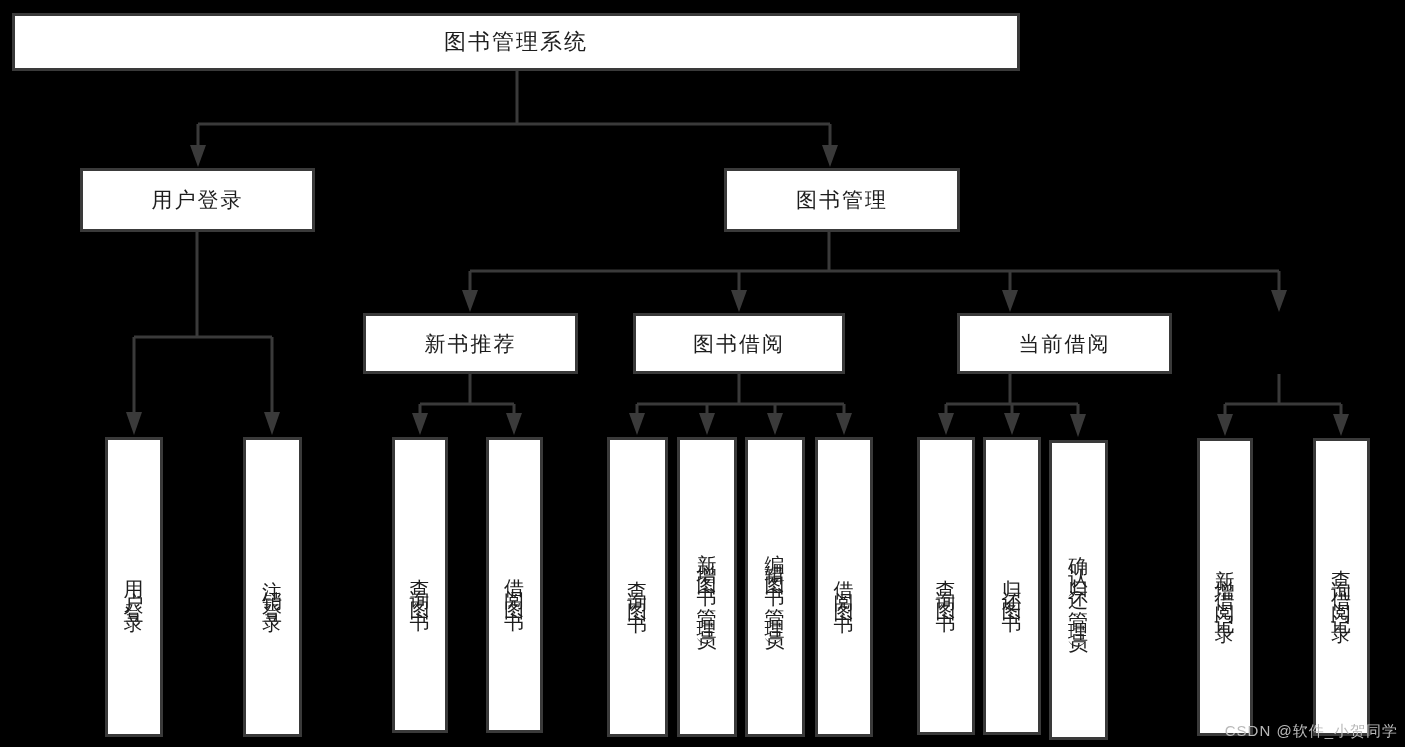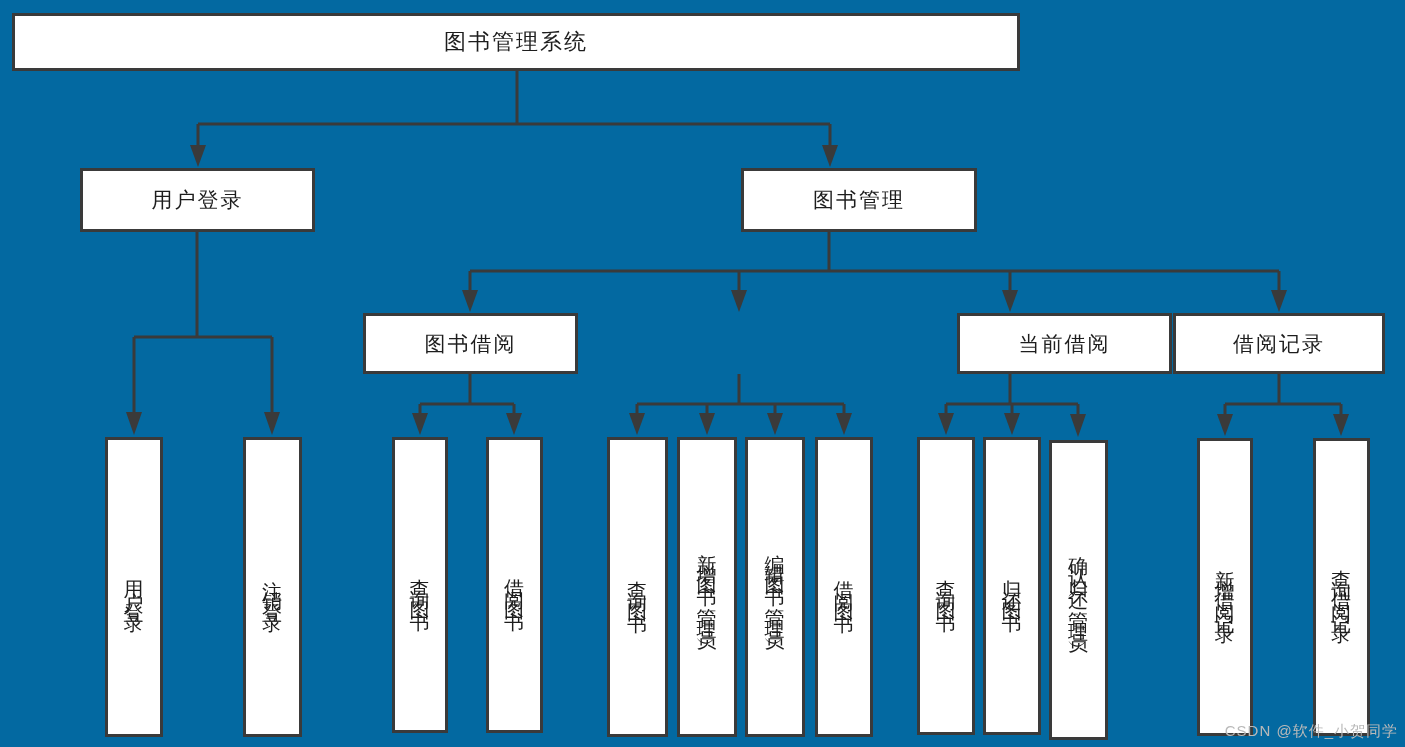--- a/index.html
+++ b/index.html
@@ -1,20 +1,20 @@
 <!DOCTYPE html>
 <html><head>
 <meta charset="utf-8">
 <style>
   html, body { margin: 0; padding: 0; background: #ffffff; }
   #canvas {
     position: relative;
     width: 1405px;
     height: 747px;
-    background: #0369a1;
+    background: #000000;
     overflow: hidden;
     font-family: "Liberation Sans", "DejaVu Sans", sans-serif;
     color: #1d1d1d;
   }
   #connector-svg {
     position: absolute;
     left: 0; top: 0;
     width: 1405px; height: 747px;
     z-index: 1;
   }
@@ -50,21 +50,21 @@
     font-size: 20px;
     line-height: 1;
     letter-spacing: 11px;
     color: #1d1d1d;
     white-space: nowrap;
   }
   
   #n-root          { left: 12px;   top: 13px;  width: 1008px; height: 58px; }
   
   #n-user-login    { left: 80px;   top: 168px; width: 235px;  height: 64px; }
-  #n-book-mgmt     { left: 741px;  top: 168px; width: 236px;  height: 64px; }
+  #n-book-mgmt     { left: 724px;  top: 168px; width: 236px;  height: 64px; }
   
   #n-new-book      { left: 363px;  top: 313px; width: 215px;  height: 61px; }
   #n-book-borrow   { left: 633px;  top: 313px; width: 212px;  height: 61px; }
   #n-current-bor   { left: 957px;  top: 313px; width: 215px;  height: 61px; }
   #n-borrow-rec    { left: 1173px; top: 313px; width: 212px;  height: 61px; }
   
   #l-user-login    { left: 105px;  top: 437px; width: 58px; height: 300px; }
   #l-logout        { left: 243px;  top: 437px; width: 59px; height: 300px; }
   #l-nb-query      { left: 392px;  top: 437px; width: 56px; height: 296px; }
   #l-nb-borrow     { left: 486px;  top: 437px; width: 57px; height: 296px; }
@@ -140,28 +140,28 @@
   </div>
 
   <div class="node" id="n-user-login">
     <span>用户登录</span>
   </div>
   <div class="node" id="n-book-mgmt">
     <span>图书管理</span>
   </div>
 
   <div class="node" id="n-new-book">
+    <span>新书推荐</span>
+  </div>
+  <div class="node" id="n-book-borrow">
     <span>图书借阅</span>
   </div>
   <div class="node" id="n-current-bor">
     <span>当前借阅</span>
   </div>
-  <div class="node" id="n-borrow-rec">
-    <span>借阅记录</span>
-  </div>
 
   <div class="leaf" id="l-user-login">
     <span>用户登录</span>
   </div>
   <div class="leaf" id="l-logout">
     <span>注销登录</span>
   </div>
 
   <div class="leaf" id="l-nb-query">
     <span>查询图书</span>

